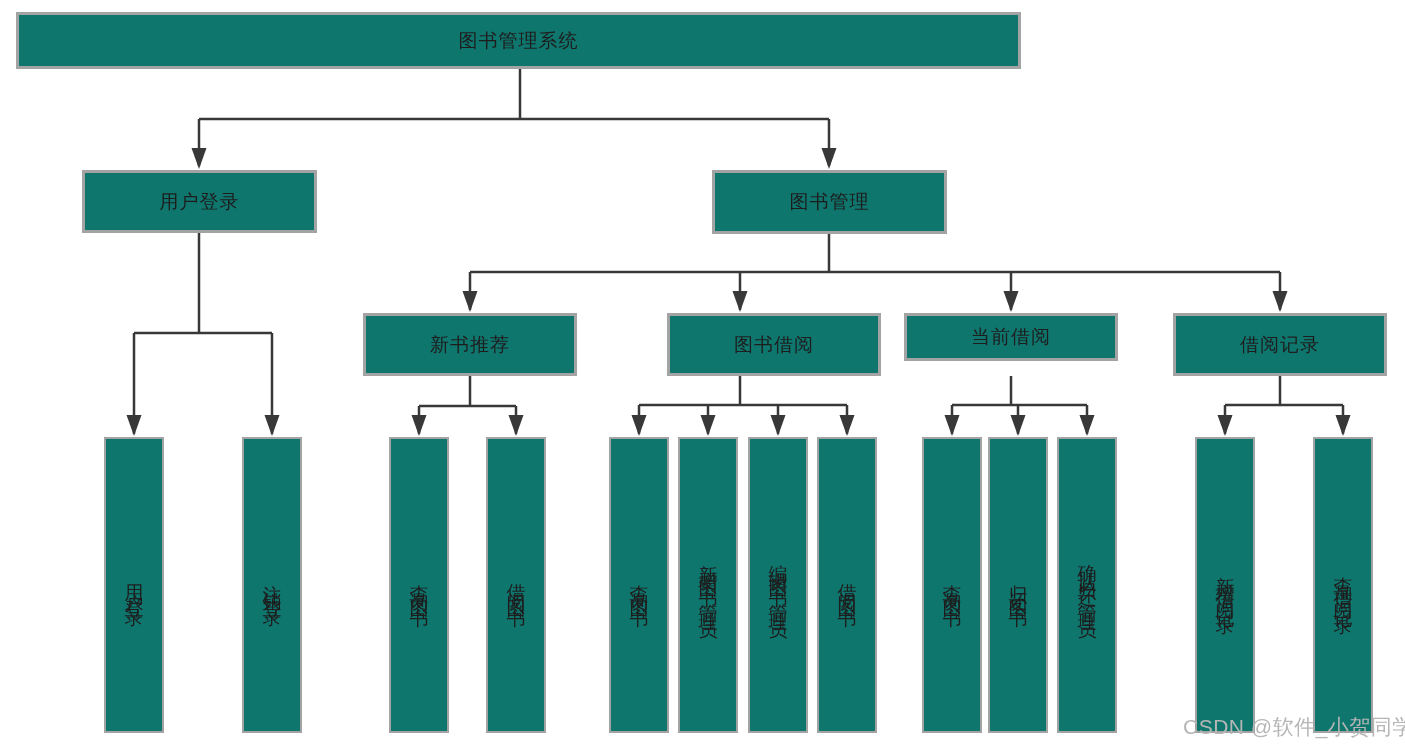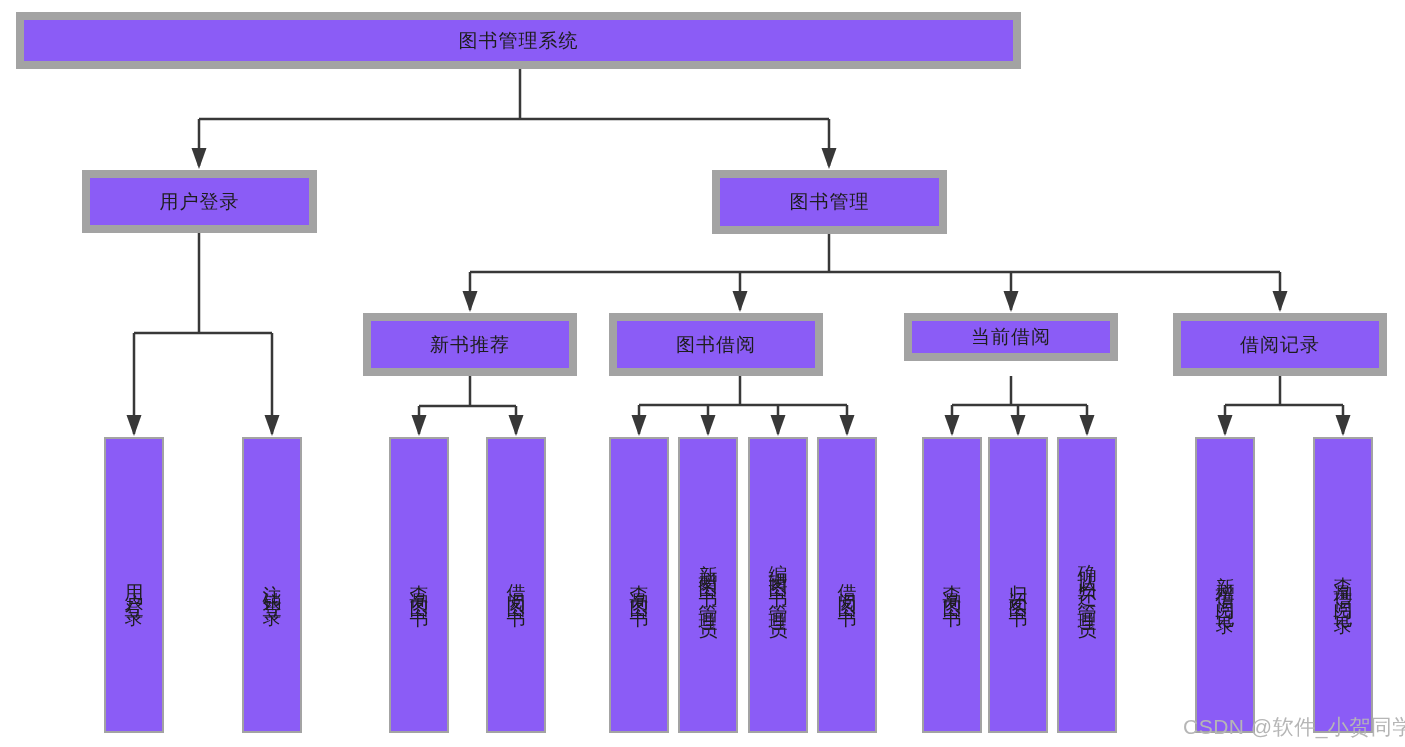--- a/index.html
+++ b/index.html
@@ -9,22 +9,22 @@
     height: 747px;
     background: #ffffff;
     font-family: "Liberation Sans", sans-serif;
     color: #1d1d1d;
     overflow: hidden;
   }
   svg.connectors { position: absolute; left: 0; top: 0; }
   .node {
     position: absolute;
     box-sizing: border-box;
-    background: #8b5cf6;
-    border: 8px solid #a3a3a3;
+    background: #0f766e;
+    border: 3px solid #a3a3a3;
     display: flex;
     align-items: center;
     justify-content: center;
     font-size: 19px;
     letter-spacing: 1px;
     text-align: center;
     z-index: 2;
   }
   .leaf { border-width: 2.5px; }
   .leaf span {
@@ -100,21 +100,21 @@
   <div class="node" style="left:82px; top:170px; width:235px; height:63px;">
     <span>用户登录</span>
   </div>
   <div class="node" style="left:712px; top:170px; width:235px; height:64px;">
     <span>图书管理</span>
   </div>
 
   <div class="node" style="left:363px; top:313px; width:214px; height:63px;">
     <span>新书推荐</span>
   </div>
-  <div class="node" style="left:609px; top:313px; width:214px; height:63px;">
+  <div class="node" style="left:667px; top:313px; width:214px; height:63px;">
     <span>图书借阅</span>
   </div>
   <div class="node" style="left:904px; top:313px; width:214px; height:48px;">
     <span>当前借阅</span>
   </div>
   <div class="node" style="left:1173px; top:313px; width:214px; height:63px;">
     <span>借阅记录</span>
   </div>
 
   <div class="node leaf" style="left:104px; top:437px; width:60px; height:296px;">

